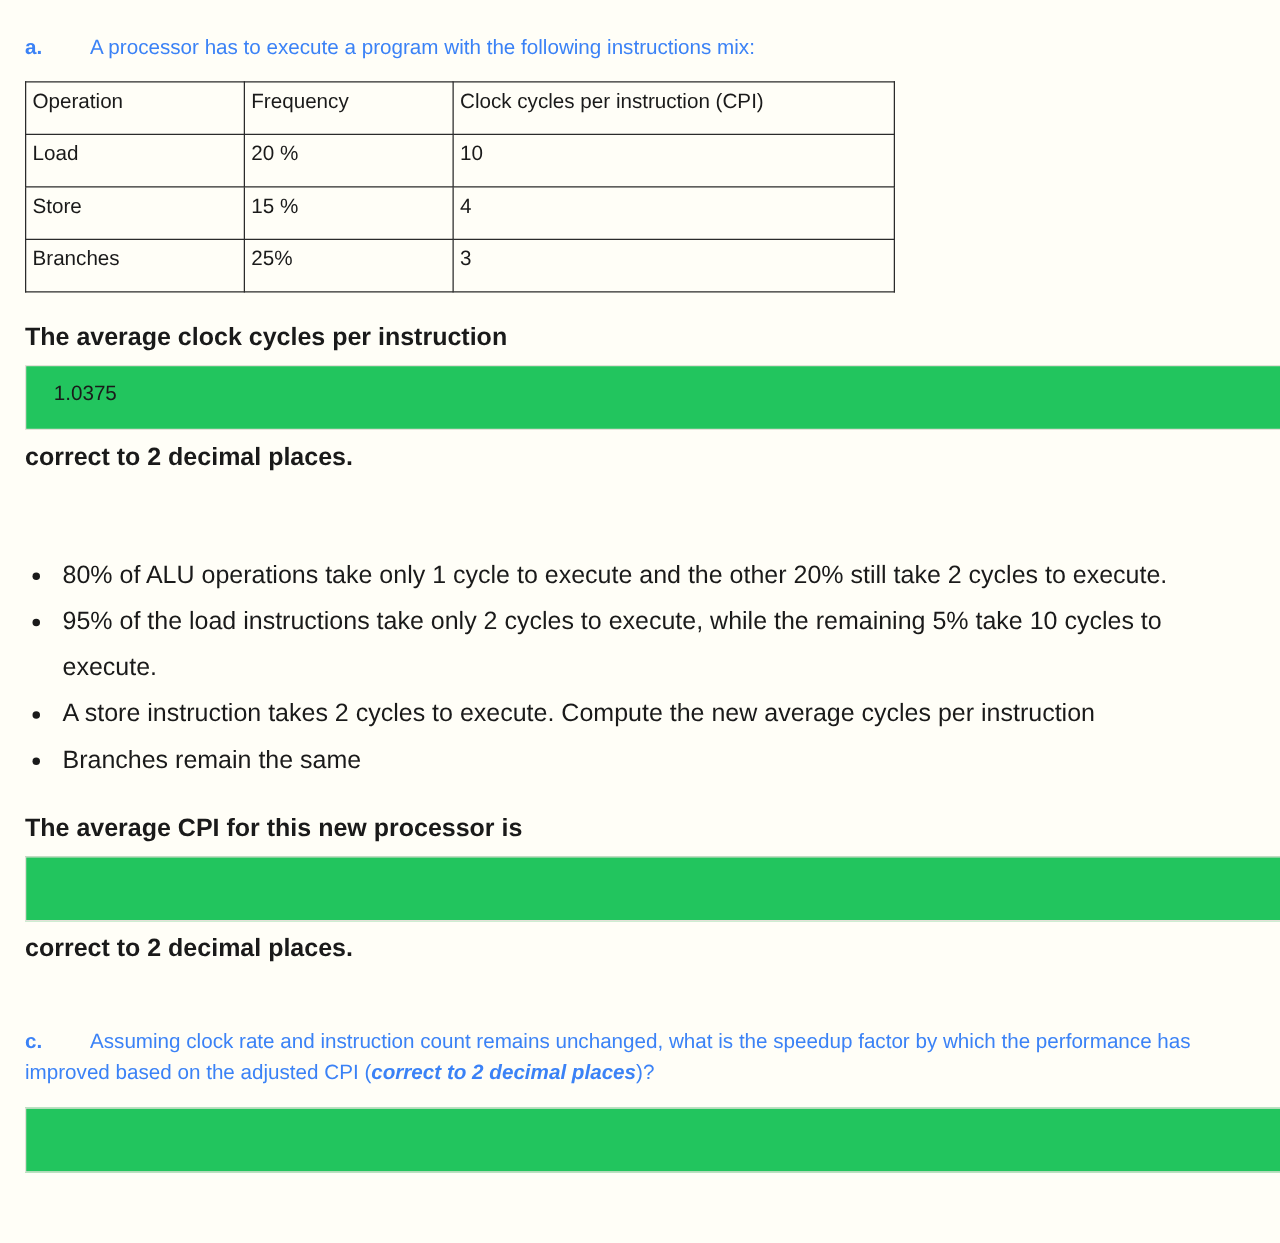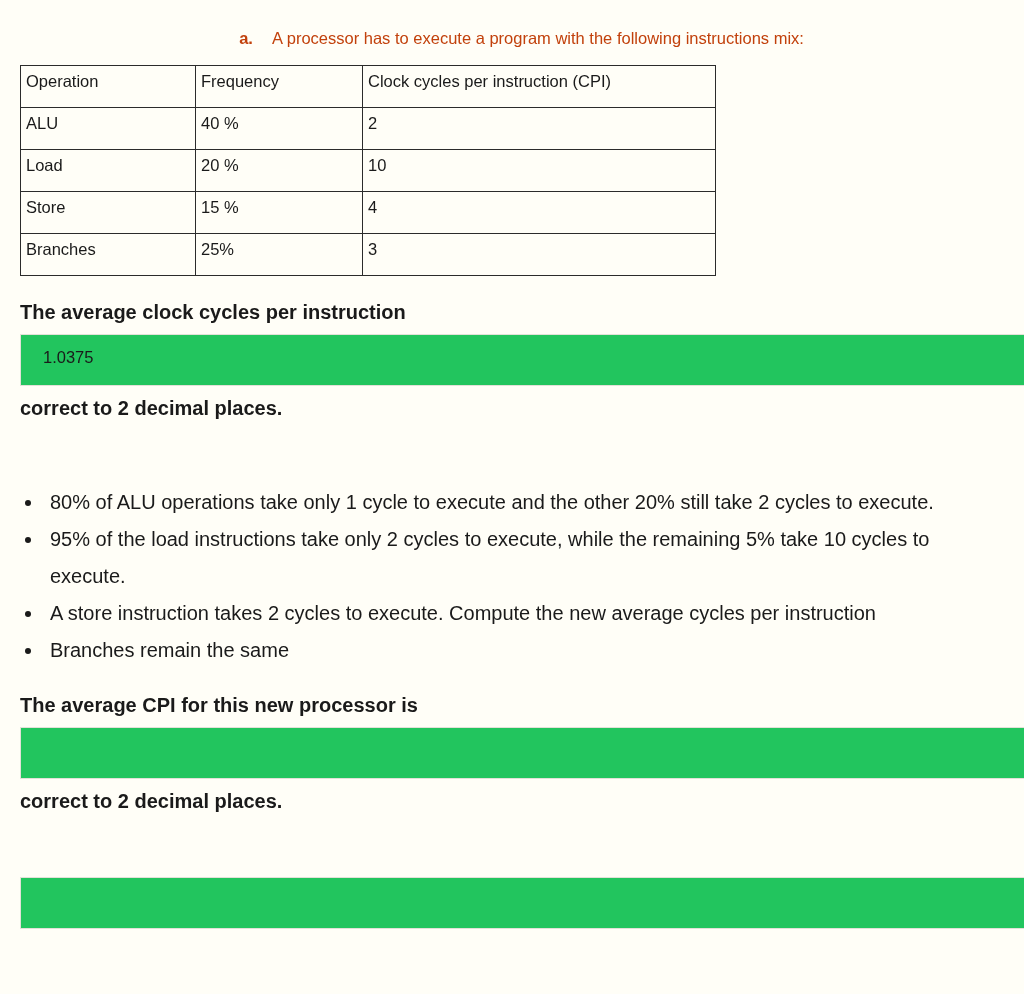--- a/index.html
+++ b/index.html
@@ -20,22 +20,21 @@
     padding: 26px 20px 0 20px;
   }
 
   
   .q-block {
     margin: 0 0 6px 0;
   }
   .q-line {
     font-size: 16.5px;
     line-height: 1.5;
-    color: #c2410c;
-    text-align: center;
+    color: #3b82f6;
   }
   .q-label {
     font-weight: bold;
     display: inline-block;
     width: 52px;
   }
   .q-text {
     font-weight: normal;
   }
 
@@ -120,25 +119,20 @@
           <col class="c2">
           <col class="c3">
         </colgroup>
       <tbody>
         <tr>
           <td>Operation</td>
           <td>Frequency</td>
           <td>Clock cycles per instruction (CPI)</td>
         </tr>
         <tr>
-          <td>ALU</td>
-          <td>40 %</td>
-          <td>2</td>
-        </tr>
-        <tr>
           <td>Load</td>
           <td>20 %</td>
           <td>10</td>
         </tr>
         <tr>
           <td>Store</td>
           <td>15 %</td>
           <td>4</td>
         </tr>
         <tr>
@@ -170,19 +164,22 @@
     <div class="strong-line">The average CPI for this new processor is</div>
 
     <div class="answer-box" placeholder=""></div>
 
     <div class="after-box">correct to 2 decimal places.</div>
   </div>
 
   <div class="gap-lg"></div>
 
   <div class="q-block">
+    <div class="q-line para">
+      <span class="q-label">c.</span><span class="q-text">Assuming clock rate and instruction count remains unchanged, what is the speedup factor by which the performance has improved based on the adjusted CPI (</span><span class="emph">correct to 2 decimal places</span><span class="q-text">)?</span>
+    </div>
 
     <div style="height:14px"></div>
 
     <div class="answer-box" placeholder=""></div>
   </div>
 
 </div>
 
 </body></html>

